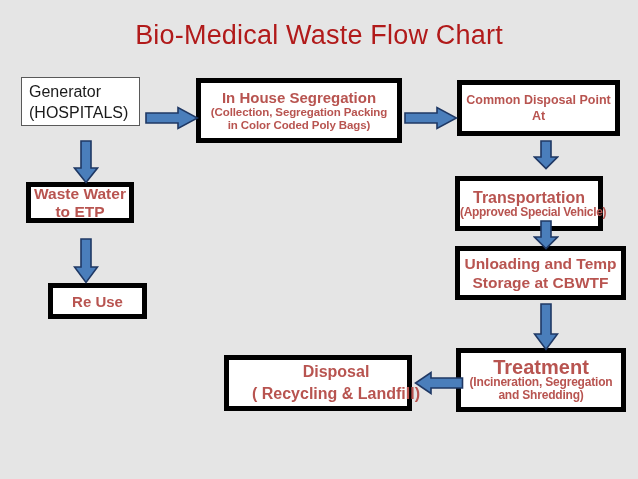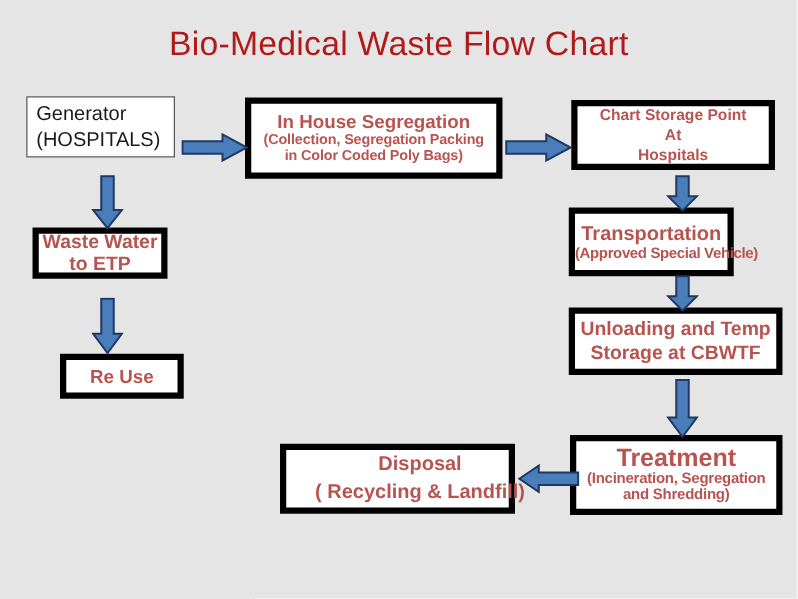--- a/index.html
+++ b/index.html
@@ -111,35 +111,34 @@
     <span class="line ln-sub">(Collection, Segregation Packing</span>
     <span class="line ln-sub">in Color Coded Poly Bags)</span>
   </div>
 
   <div class="node thin" id="node-generator" style="left:21px; top:77px; width:119px; height:49px;">
     <span class="line ln-plain">Generator</span>
     <span class="line ln-plain">(HOSPITALS)</span>
   </div>
 
   <div class="node thick" id="node-storage" style="left:457px; top:80px; width:163px; height:56px;">
-    <span class="line ln-main">Chart Storage Point</span>
+    <span class="line ln-main">Common Disposal Point</span>
     <span class="line ln-main">At</span>
-    <span class="line ln-main">Hospitals</span>
   </div>
 
   <div class="node thick" id="node-wastewater" style="left:26px; top:182px; width:108px; height:41px;">
     <span class="line ln-main">Waste Water</span>
     <span class="line ln-main">to ETP</span>
   </div>
 
   <div class="node thick" id="node-reuse" style="left:48px; top:283px; width:99px; height:36px;">
     <span class="line ln-main">Re Use</span>
   </div>
 
-  <div class="node thick" id="node-transportation" style="left:455px; top:166px; width:132px; height:55px;">
+  <div class="node thick" id="node-transportation" style="left:455px; top:176px; width:148px; height:55px;">
     <span class="line ln-main">Transportation</span>
     <span class="line ln-sub">(Approved Special Vehicle)</span>
   </div>
 
   <div class="node thick" id="node-unloading" style="left:455px; top:246px; width:171px; height:54px;">
     <span class="line ln-main">Unloading and Temp</span>
     <span class="line ln-main">Storage at  CBWTF</span>
   </div>
 
   <div class="node thick" id="node-treatment" style="left:456px; top:348px; width:170px; height:64px;">

